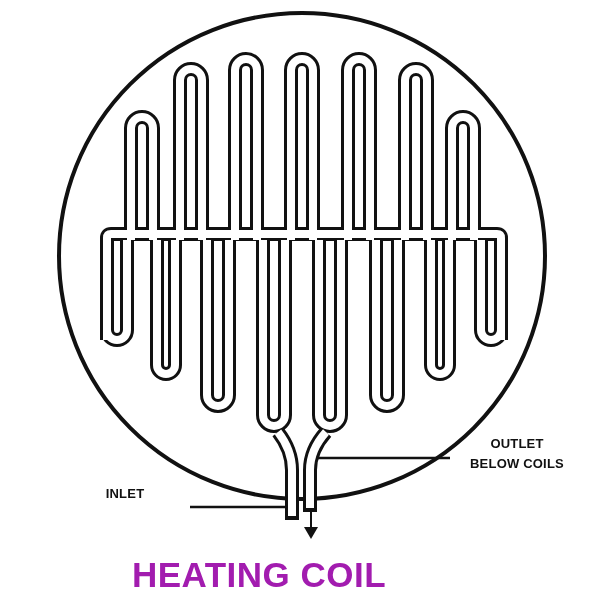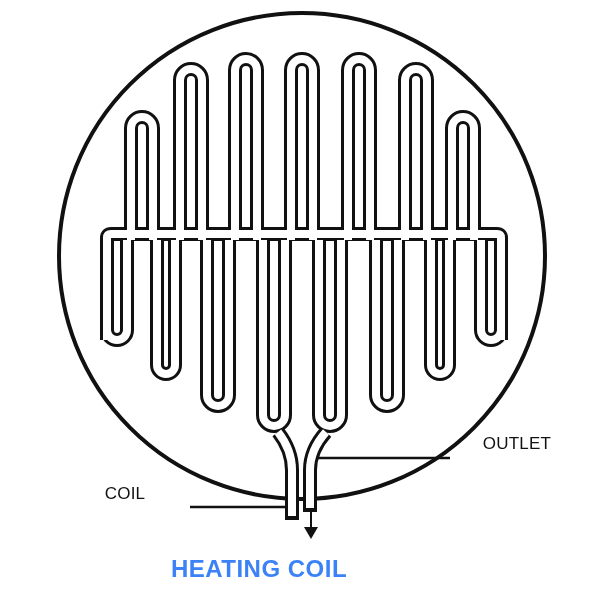--- a/index.html
+++ b/index.html
@@ -1,19 +1,19 @@
 <!DOCTYPE html>
 <html><head>
 <meta charset="utf-8">
 <style>
   html, body { margin: 0; padding: 0; background: #ffffff; }
   body { width: 606px; height: 604px; position: relative; overflow: hidden; font-family: "Liberation Sans", sans-serif; }
   svg { position: absolute; left: 0; top: 0; }
-  .label { position: absolute; color: #111111; font-family: "Liberation Sans", sans-serif; text-align: center; line-height: 20px; font-size: 17px; letter-spacing: 0.2px; }
-  .title { position: absolute; left: 0; width: 518px; top: 555px; text-align: center; font-family: "Liberation Sans", sans-serif; font-weight: bold; font-size: 24px; color: #3b82f6; letter-spacing: 0.5px; }
+  .label { position: absolute; color: #111111; font-family: "Liberation Sans", sans-serif; text-align: center; line-height: 20px; font-size: 13px; letter-spacing: 0.2px; font-weight: bold; }
+  .title { position: absolute; left: 0; width: 518px; top: 555px; text-align: center; font-family: "Liberation Sans", sans-serif; font-weight: bold; font-size: 35px; color: #a21caf; letter-spacing: 0.5px; }
 </style>
 </head>
 <body>
 
 <svg width="606" height="604" viewBox="0 0 606 604">
 
   <circle cx="302" cy="256" r="243" fill="none" stroke="#111" stroke-width="4"></circle>
 
   <g fill="none" stroke-linecap="butt" stroke-linejoin="round">
 
@@ -88,20 +88,21 @@
   <line x1="190" y1="507" x2="285" y2="507" stroke="#111" stroke-width="2.5"></line>
   <line x1="317" y1="458" x2="450" y2="458" stroke="#111" stroke-width="2.5"></line>
 
   <g>
     <line x1="311" y1="512" x2="311" y2="530" stroke="#111" stroke-width="2"></line>
     <polygon points="304,527 318,527 311,539" fill="#111"></polygon>
   </g>
 </svg>
 
 <div class="label" style="left:60px; top:484px; width:130px;">
-  <div>COIL</div>
+  <div>INLET</div>
 </div>
 
 <div class="label" style="left:452px; top:434px; width:130px;">
   <div>OUTLET</div>
+  <div>BELOW COILS</div>
 </div>
 
 <div class="title">HEATING COIL</div>
 
 </body></html>

